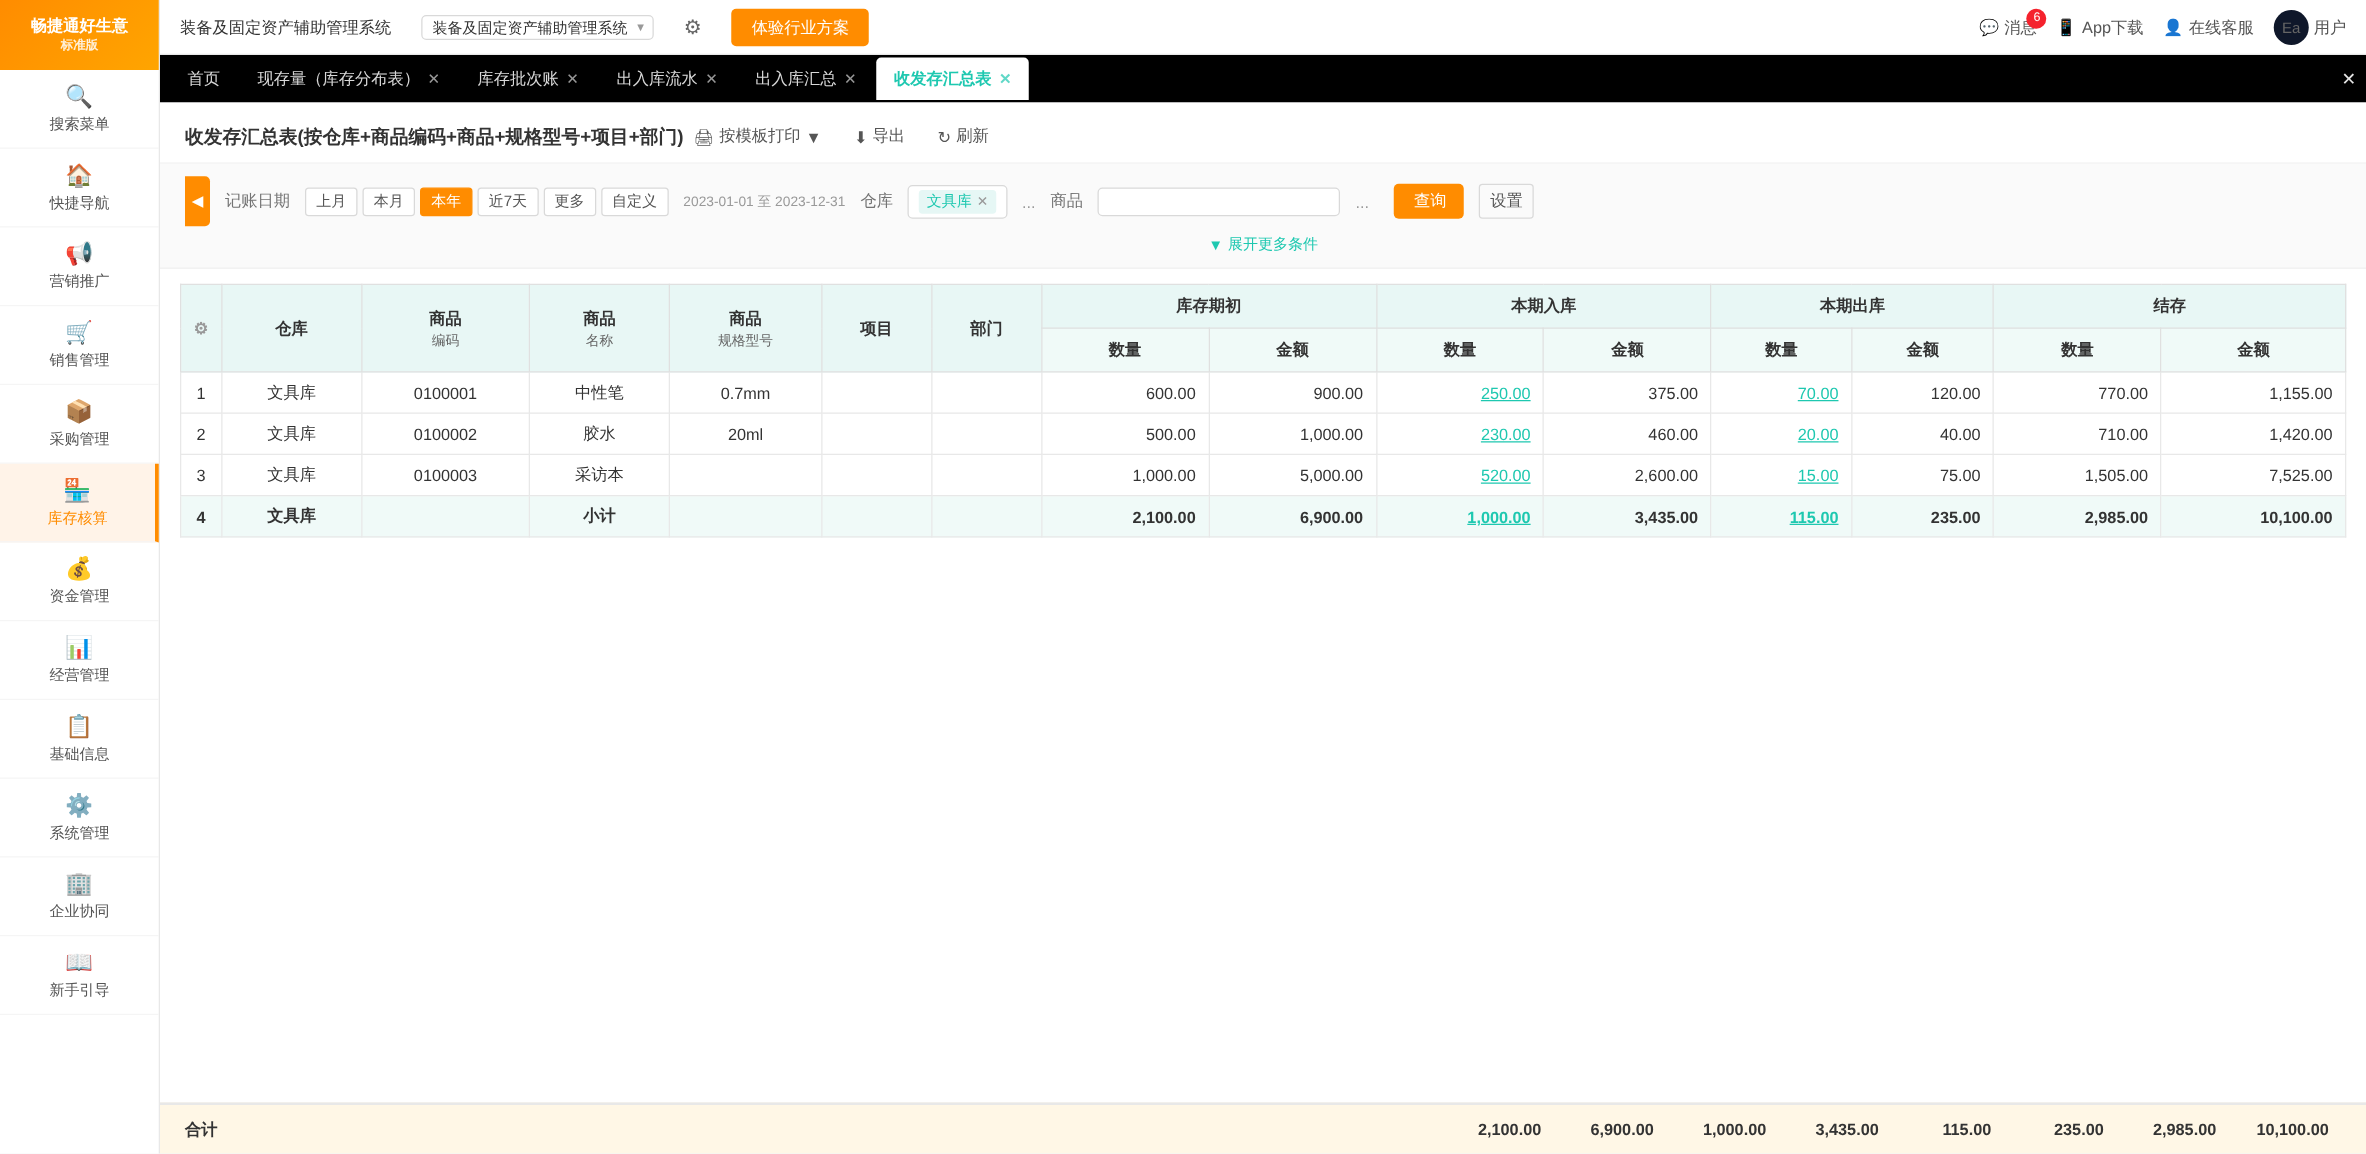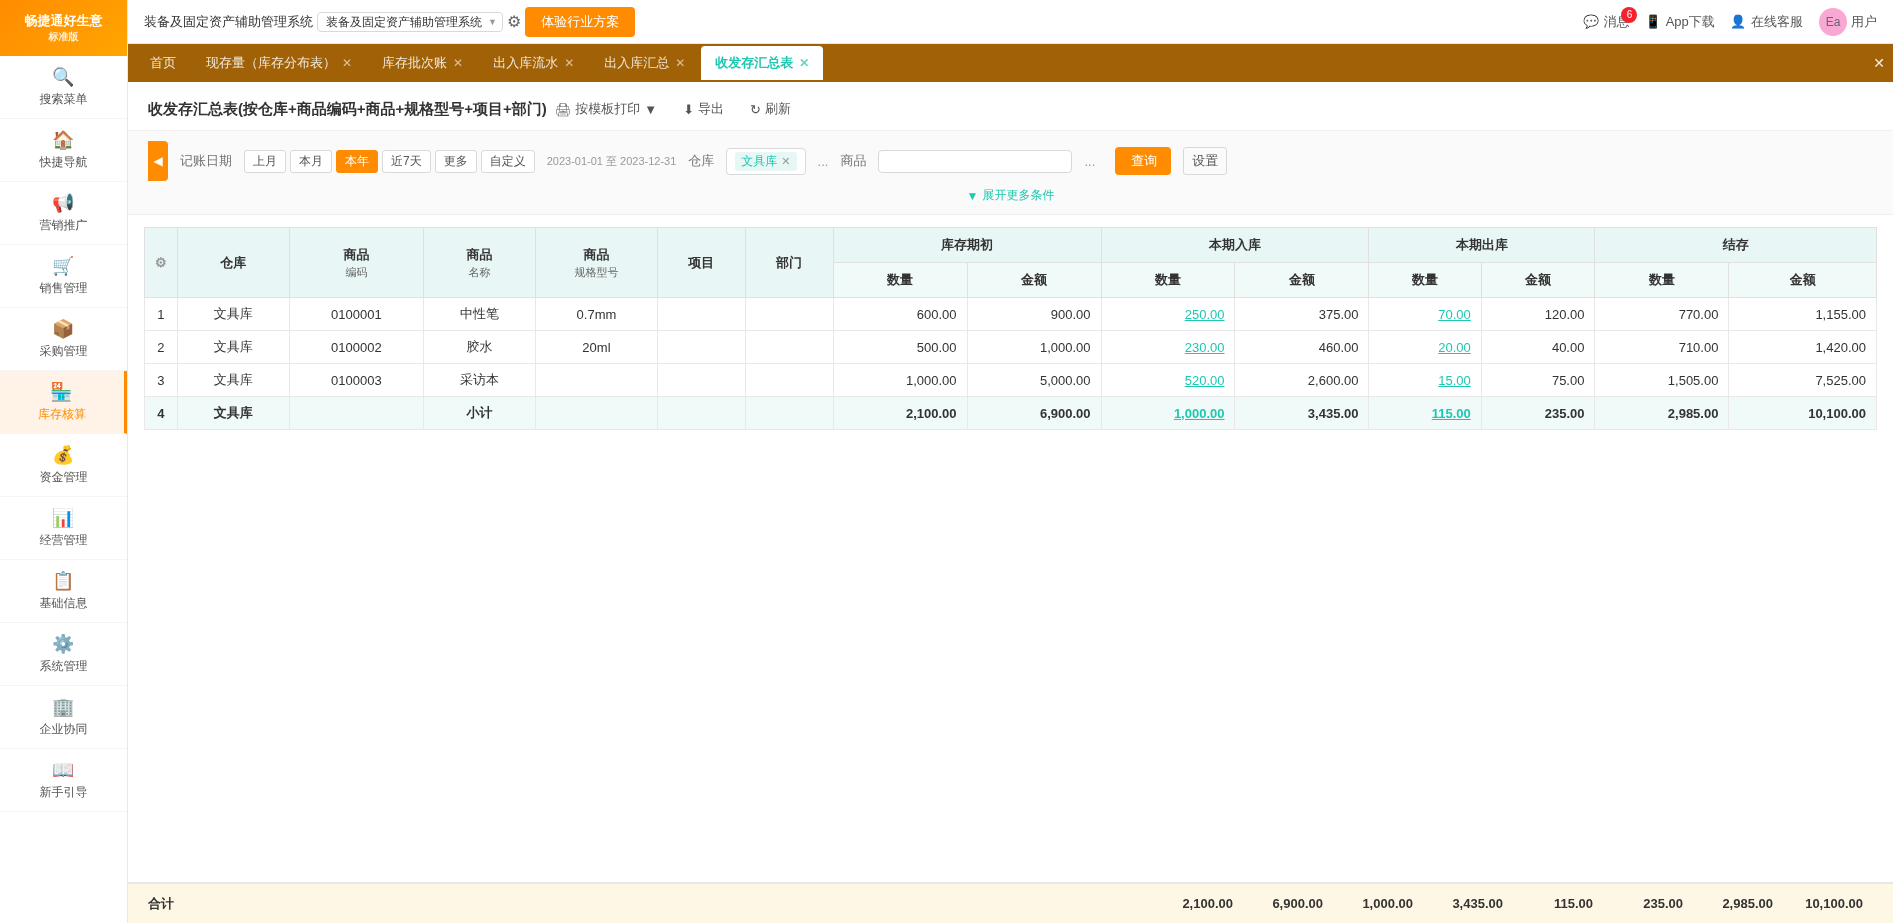--- a/index.html
+++ b/index.html
@@ -13,34 +13,34 @@
     .sidebar-item { display: flex; flex-direction: column; align-items: center; padding: 10px 4px; cursor: pointer; color: #555; font-size: 12px; border-bottom: 1px solid #f5f5f5; transition: background 0.2s; }
     .sidebar-item.active { background: #fff3e8; color: #ff8c00; border-right: 3px solid #ff8c00; }
     .sidebar-item .s-icon { font-size: 18px; margin-bottom: 3px; }
     .sidebar-item .s-label { font-size: 12px; }
 
     
     .main { flex: 1; display: flex; flex-direction: column; overflow: hidden; }
 
     
     .topbar { background: #fff; height: 44px; display: flex; align-items: center; padding: 0 16px; border-bottom: 1px solid #e8e8e8; justify-content: space-between; flex-shrink: 0; }
-    .topbar-left { display: flex; align-items: center; gap: 4px; }
+    .topbar-left { display: flex; align-items: center; gap: 24px; }
     .topbar-system-name { font-size: 13px; color: #333; font-weight: 500; }
     .topbar-select { border: 1px solid #d9d9d9; border-radius: 4px; padding: 2px 20px 2px 8px; font-size: 12px; background: #fff; color: #333; cursor: pointer; appearance: none; position: relative; }
     .topbar-select-wrap { position: relative; }
     .topbar-select-wrap::after { content: '▼'; position: absolute; right: 6px; top: 50%; transform: translateY(-50%); font-size: 9px; color: #999; pointer-events: none; }
     .topbar-gear { font-size: 16px; color: #666; cursor: pointer; }
     .topbar-btn { background: #ff8c00; color: #fff; border: none; border-radius: 4px; padding: 6px 16px; font-size: 13px; cursor: pointer; font-weight: 500; }
     .topbar-right { display: flex; align-items: center; gap: 16px; font-size: 13px; color: #555; }
     .topbar-right-item { display: flex; align-items: center; gap: 4px; cursor: pointer; position: relative; }
     .badge { background: #f5222d; color: #fff; border-radius: 10px; font-size: 10px; padding: 0 5px; min-width: 16px; height: 16px; display: inline-flex; align-items: center; justify-content: center; position: absolute; top: -6px; right: -8px; }
-    .user-avatar { width: 28px; height: 28px; border-radius: 50%; background: #f9a8d4; display: flex; align-items: center; justify-content: center; font-size: 12px; color: #666; }
-
-    
-    .tabs { background: #a16207; display: flex; align-items: center; padding: 0 8px; flex-shrink: 0; min-height: 38px; }
+    .user-avatar { width: 28px; height: 28px; border-radius: 50%; background: #0f172a; display: flex; align-items: center; justify-content: center; font-size: 12px; color: #666; }
+
+    
+    .tabs { background: #000000; display: flex; align-items: center; padding: 0 8px; flex-shrink: 0; min-height: 38px; }
     .tab { padding: 8px 14px; color: rgba(255,255,255,0.85); cursor: pointer; font-size: 13px; display: flex; align-items: center; gap: 6px; white-space: nowrap; border-radius: 4px 4px 0 0; margin-right: 2px; }
     .tab.active { background: #fff; color: #1ec8b0; font-weight: 600; }
     .tab .tab-close { font-size: 12px; color: inherit; opacity: 0.7; cursor: pointer; }
     .tab.active .tab-close { color: #1ec8b0; }
     .tabs-close-all { margin-left: auto; color: rgba(255,255,255,0.9); cursor: pointer; font-size: 14px; }
 
     
     .page-content { flex: 1; background: #fff; overflow-y: auto; padding: 0; display: flex; flex-direction: column; }
     .page-header { padding: 14px 20px 8px; border-bottom: 1px solid #f0f0f0; display: flex; align-items: center; justify-content: flex-start; }
     .page-title { font-size: 15px; font-weight: 600; color: #333; }

